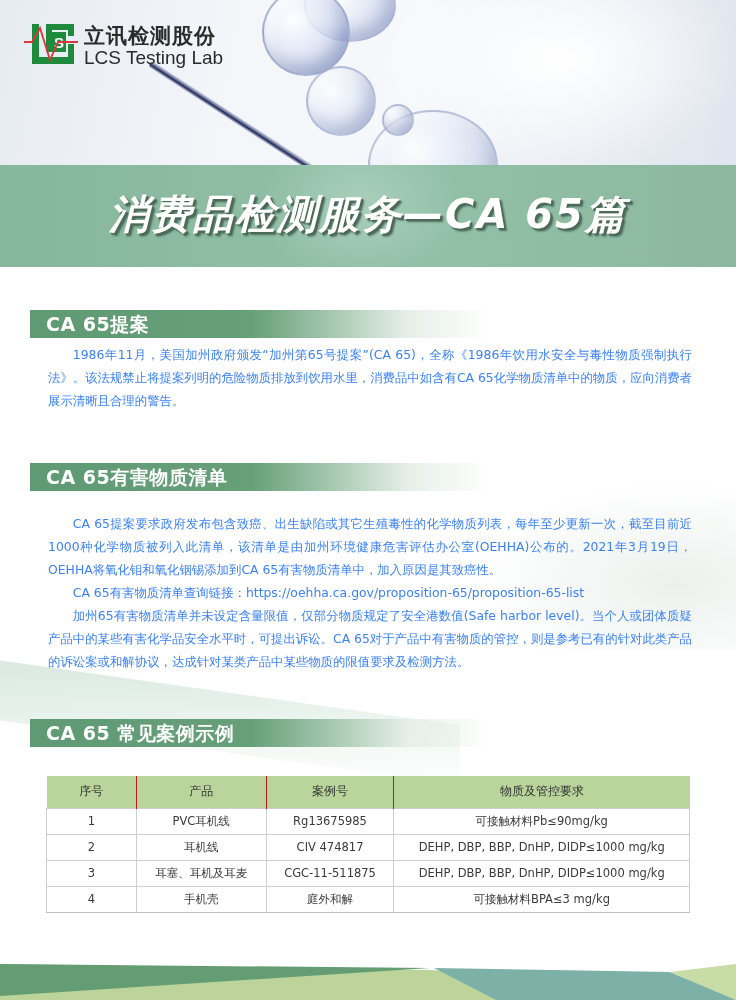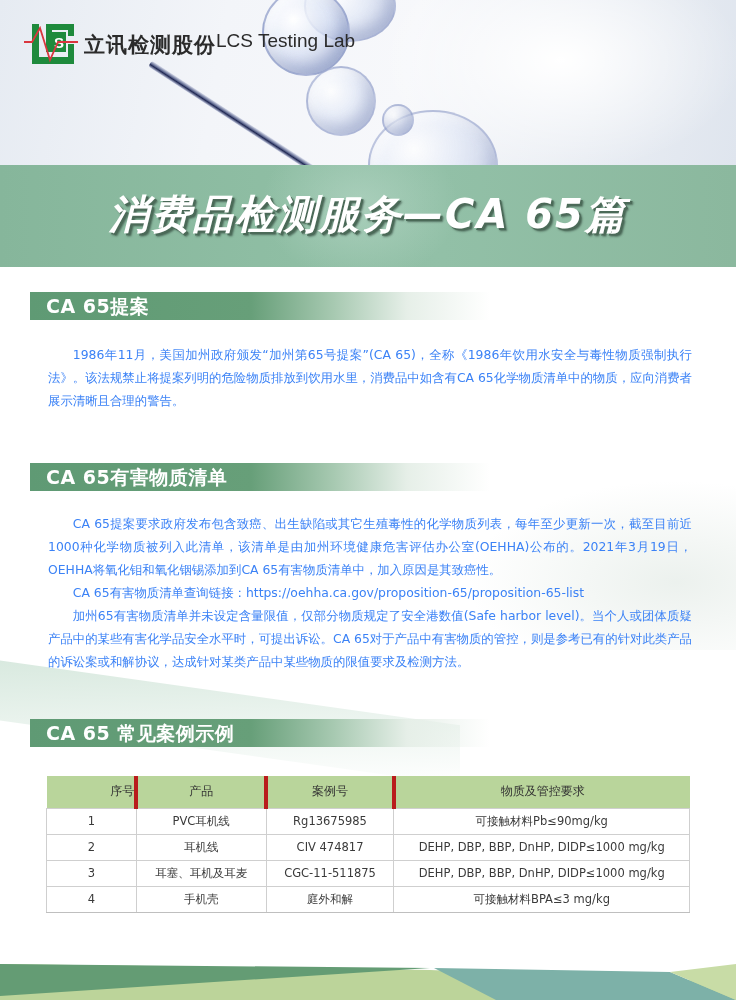--- a/index.html
+++ b/index.html
@@ -26,21 +26,21 @@
     .b4 { left: 382px; top: 104px; width: 32px; height: 32px; opacity: .8; }
     .b5 { left: 368px; top: 110px; width: 130px; height: 110px; opacity: .75; }
     .pipette {
       position: absolute; left: 150px; top: 60px; width: 200px; height: 7px;
       background: linear-gradient(180deg, #dfe3f0 0%, #5a648c 45%, #1f2752 60%, #c9cfe4 100%);
       transform: rotate(33deg); transform-origin: left center; border-radius: 3px;
     }
 
     .logo { position: absolute; left: 24px; top: 22px; display: flex; align-items: center; gap: 6px; }
     .logo-mark { width: 54px; height: 46px; position: relative; }
-    .logo-text { display: flex; flex-direction: row; }
+    .logo-text { display: flex; flex-direction: column; }
     .logo-cn { font-size: 21px; font-weight: bold; color: #2b2b2b; letter-spacing: 1px; line-height: 26px; }
     .logo-en { font-size: 19px; font-weight: normal; color: #2b2b2b; line-height: 18px; font-family: "Liberation Sans", sans-serif; }
 
     
     .banner {
       position: absolute; left: 0; top: 165px; width: 736px; height: 102px;
       background:
         radial-gradient(ellipse 140px 110px at 360px 40px, rgba(190,220,205,0.55) 0%, rgba(190,220,205,0) 70%),
         linear-gradient(90deg, #86b69b 0%, #8fbea4 40%, #92c0a7 60%, #8bb89e 100%);
       font-style: italic;
@@ -73,23 +73,23 @@
     }
     .para p { text-indent: 2em; }
 
     
     .cases-table {
       position: absolute; left: 46px; top: 776px; width: 644px;
       border-collapse: collapse; font-size: 11.5px; color: #3a3a3a;
     }
     .cases-table th {
       background: #b9d59b; height: 32px; font-weight: normal; color: #333;
-      border-left: 4px solid #b91c1c; font-size: 12px;
-    }
-    .cases-table th:first-child { border-left: none; text-align: right; }
+      border-left: 1px solid #b91c1c; font-size: 12px;
+    }
+    .cases-table th:first-child { border-left: none; }
     .cases-table td {
       height: 26px; text-align: center; border: 1px solid #cfcfcf; background: rgba(255,255,255,0.92);
     }
     .cases-table tr:last-child td { border-bottom: 1px solid #bfbfbf; }
 
     
     .footer { position: absolute; left: 0; top: 960px; width: 736px; height: 40px; }
   </style>
 </head>
 <body>
@@ -125,21 +125,21 @@
     </div>
   </div>
 
   <div class="banner">
     <div class="banner-title">消费品检测服务—CA 65篇</div>
   </div>
 
   <div class="swoosh sw1"></div>
   <div class="swoosh sw2"></div>
 
-  <div class="section-bar" style="top:292px;">
+  <div class="section-bar" style="top:310px;">
     <span class="section-title">CA 65提案</span>
   </div>
   <div class="para" style="top:343px;">
     <p>1986年11月，美国加州政府颁发“加州第65号提案”(CA 65)，全称《1986年饮用水安全与毒性物质强制执行法》。该法规禁止将提案列明的危险物质排放到饮用水里，消费品中如含有CA 65化学物质清单中的物质，应向消费者展示清晰且合理的警告。</p>
   </div>
 
   <div class="section-bar" style="top:463px;">
     <span class="section-title">CA 65有害物质清单</span>
   </div>
   <div class="para" style="top:512px;">

